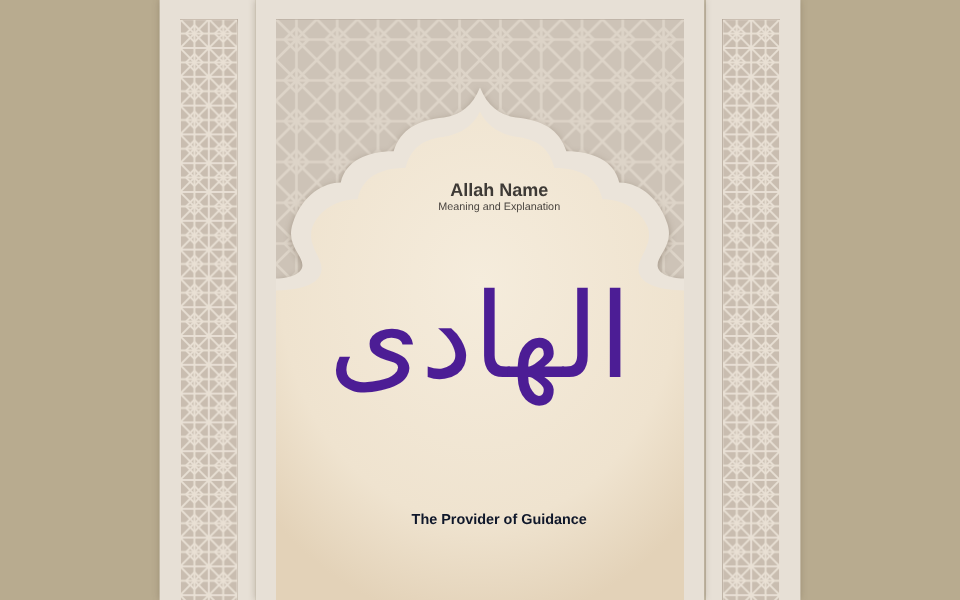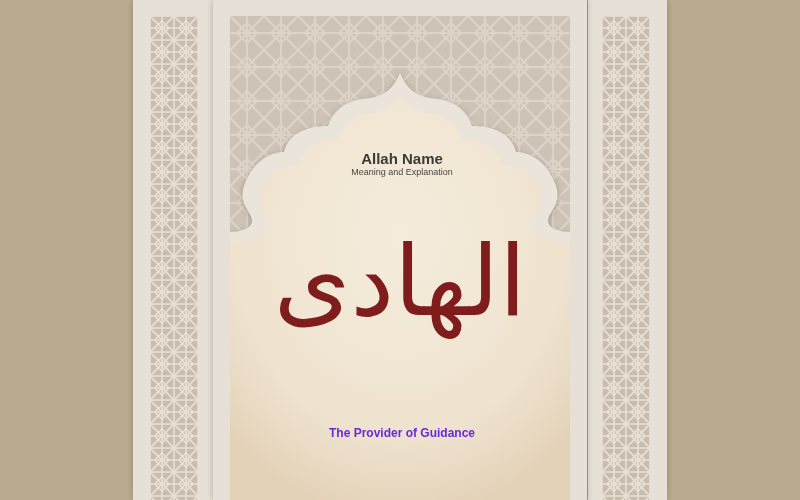--- a/index.html
+++ b/index.html
@@ -25,30 +25,30 @@
   .panel-left .pattern { left: 17px; width: 48px; }
   .panel-right .pattern { left: 14px; width: 48px; }
   .panel-center .inner {
     position: absolute; top: 16px; left: 17px; width: 340px; bottom: 0;
     background: #cdc3b7;
     box-shadow: inset 2px 2px 6px rgba(80,60,40,0.3);
     overflow: hidden;
   }
   svg.pat { position: absolute; left: 0; top: 0; }
   svg.arch { position: absolute; left: 0; top: 0; }
-  .text-block { position: absolute; left: 2px; width: 340px; text-align: center; color: #3e3a36; }
+  .text-block { position: absolute; left: 16px; width: 340px; text-align: center; color: #3e3a36; }
   .title { top: 134px; font-weight: bold; font-size: 15px; }
   .subtitle { top: 151px; font-size: 9px; color: #4a4540; }
   .arabic {
     position: absolute; left: 0; width: 340px; top: 190px; text-align: center;
-    font-family: "DejaVu Sans", sans-serif; font-size: 98px; color: #7f1d1d;
+    font-family: "DejaVu Sans", sans-serif; font-size: 98px; color: #4c1d95;
     line-height: 150px; direction: rtl;
   }
   .name { top: 340px; font-weight: bold; font-size: 20px; color: #3a3632; }
-  .heading { top: 410px; font-weight: bold; font-size: 12px; color: #6d28d9; text-align: center; }
+  .heading { top: 410px; font-weight: bold; font-size: 12px; color: #0f172a; text-align: center; }
   .desc {
     top: 424px; left: 10px; width: 320px; font-size: 10px; line-height: 12.5px; color: #4a4540;
   }
 </style>
 </head>
 <body>
 
 <svg width="0" height="0" style="position:absolute">
   <defs>
     <pattern id="geo" x="0" y="0" width="24" height="24" patternUnits="userSpaceOnUse">

